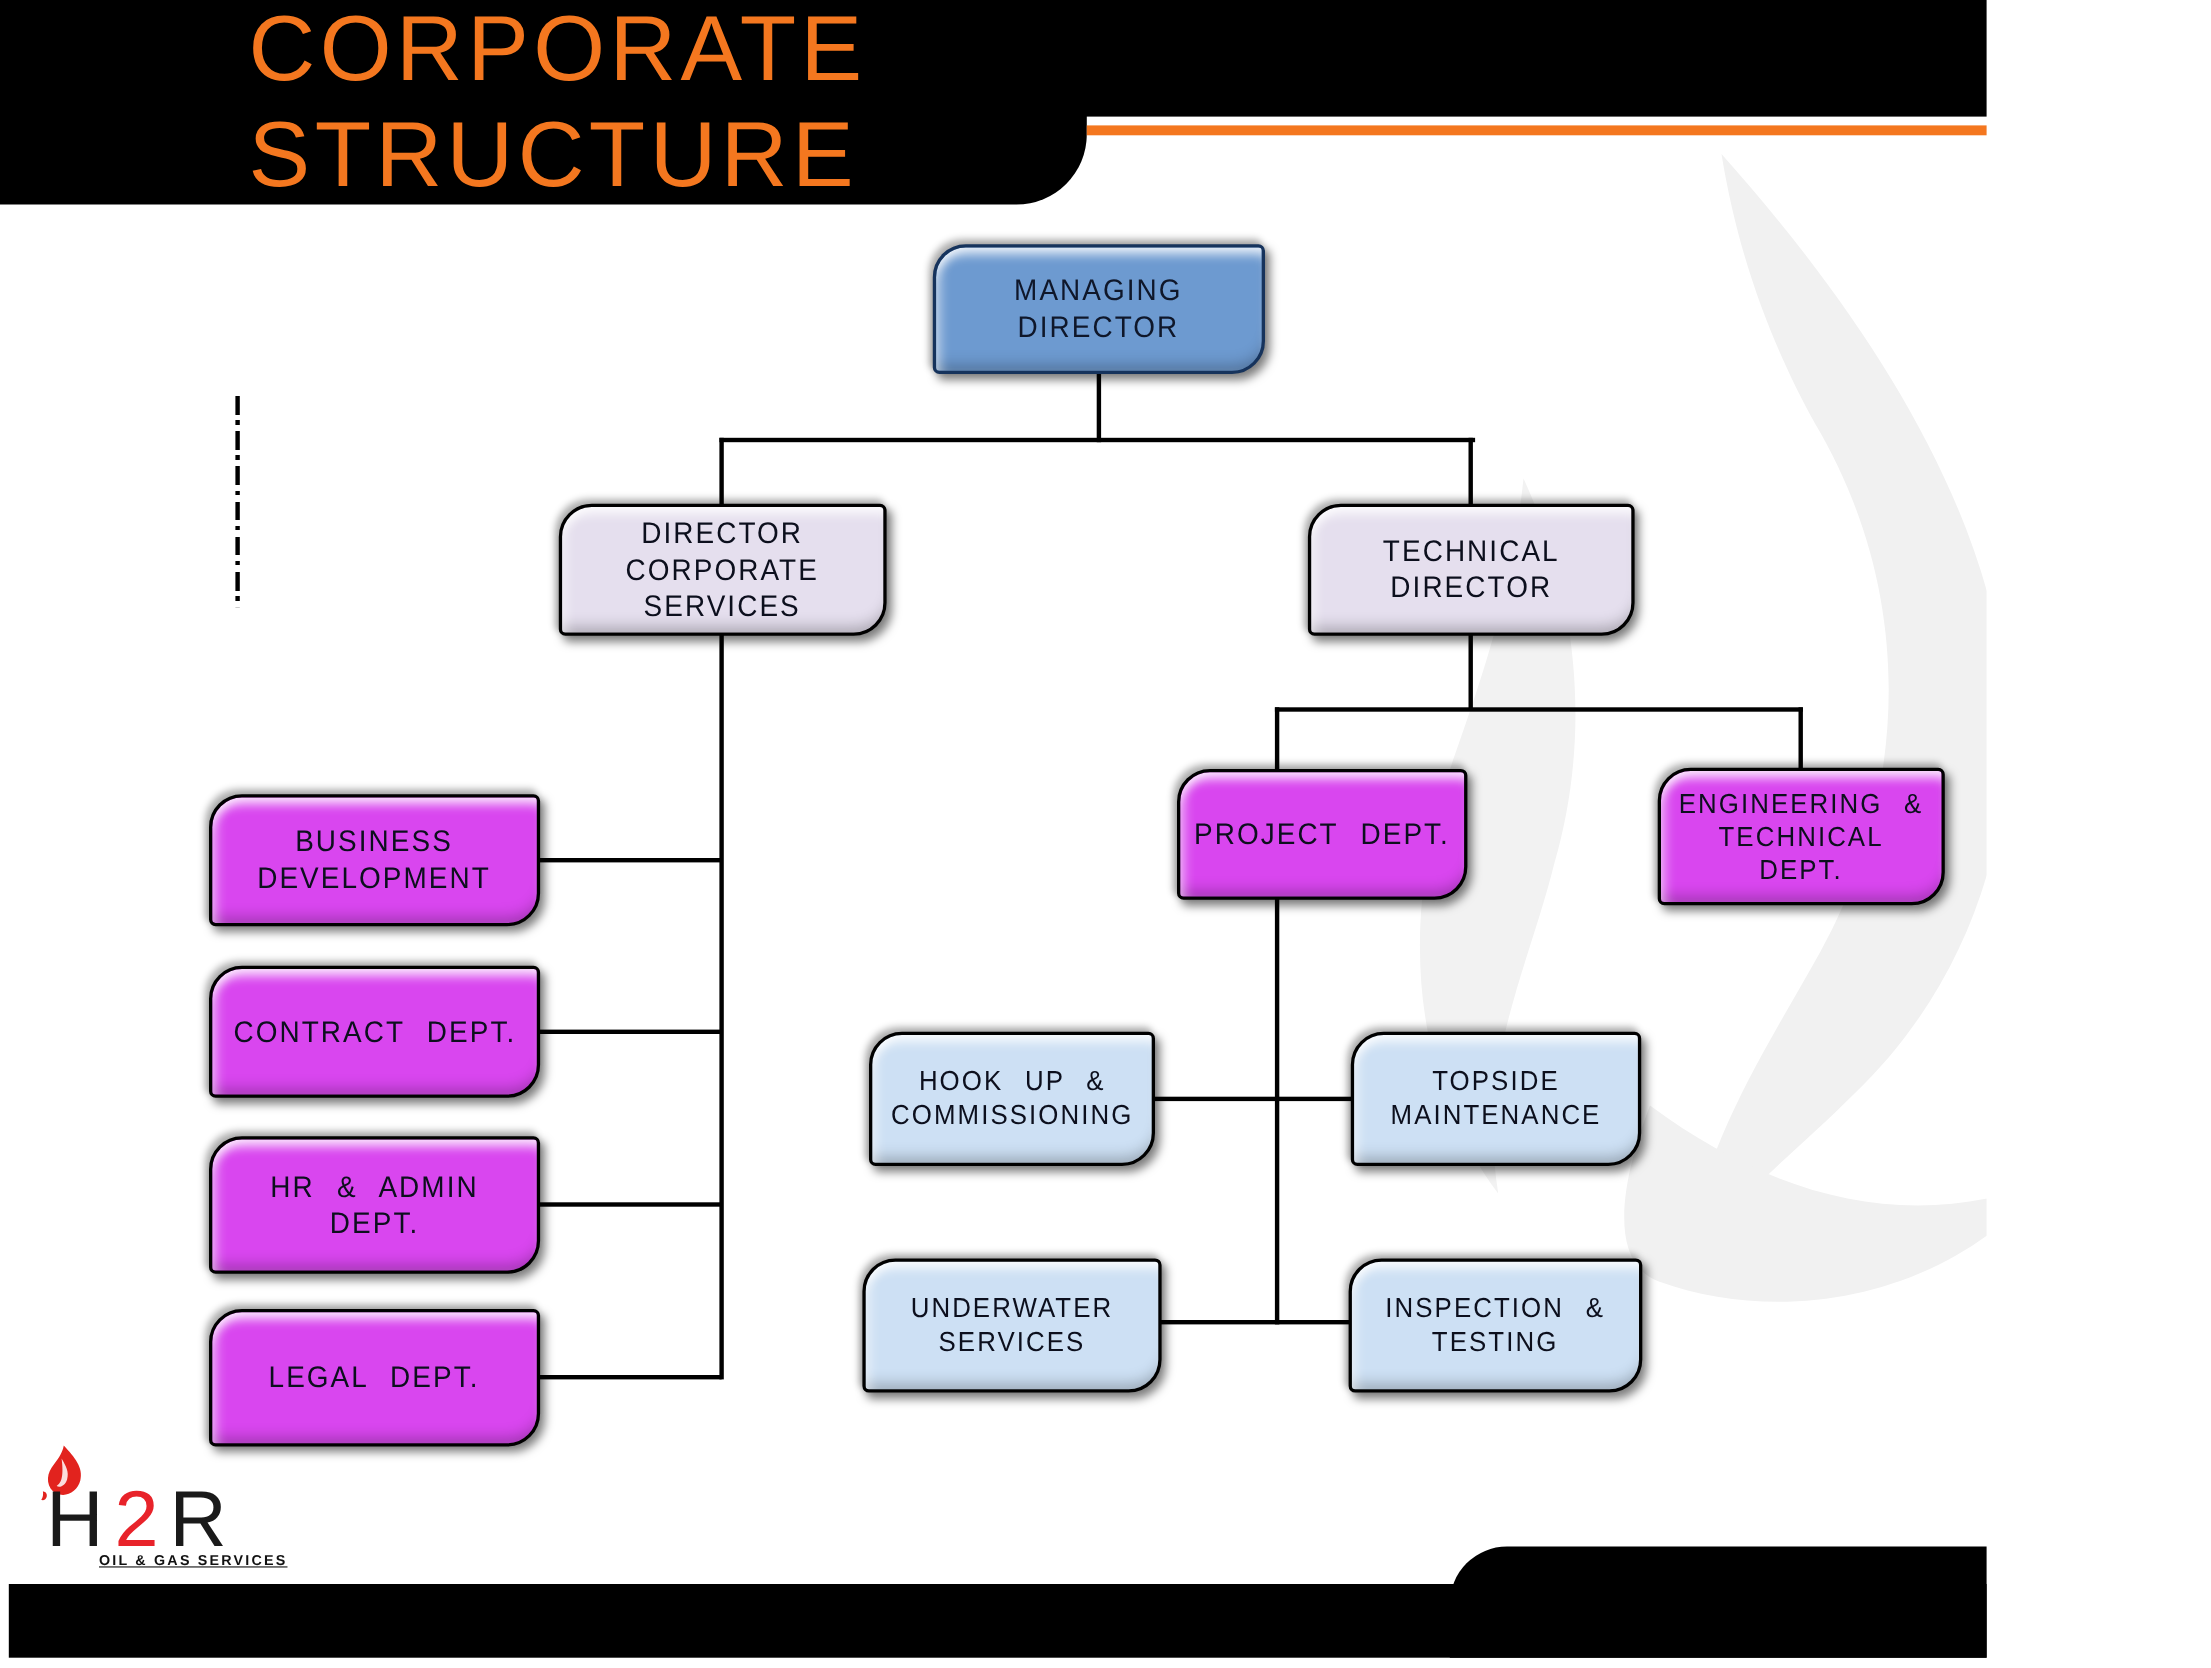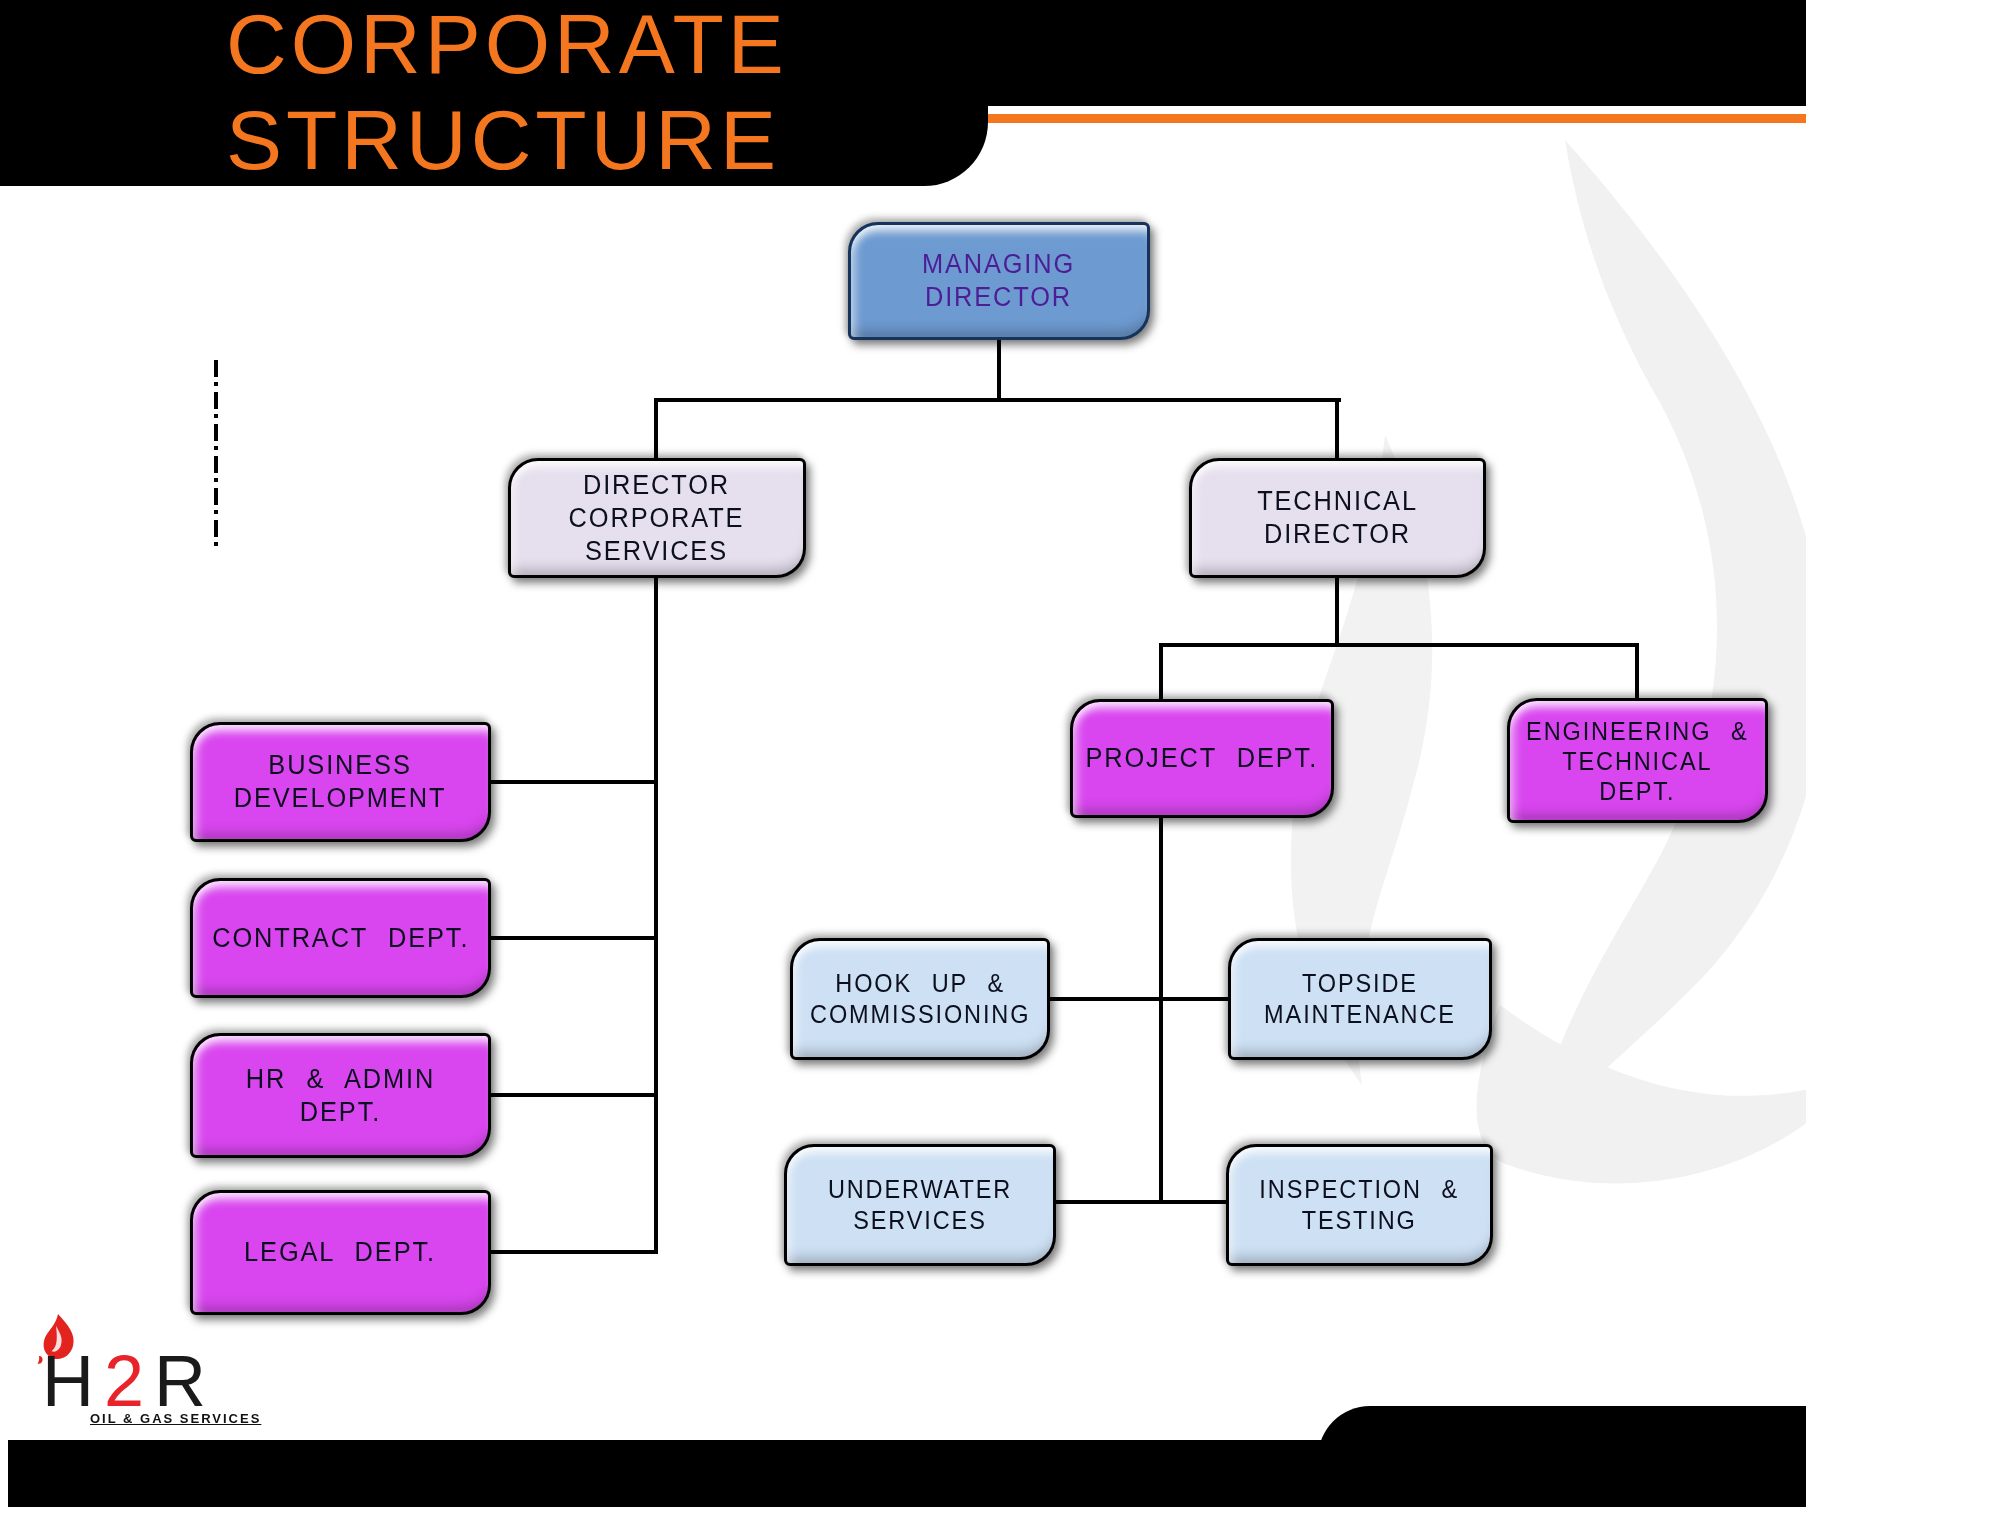--- a/index.html
+++ b/index.html
@@ -33,21 +33,21 @@
   
   .node{position:absolute;z-index:5;box-sizing:border-box;border:3px solid #000;
         border-radius:30px 6px 30px 6px;display:flex;align-items:center;justify-content:center;
         text-align:center;color:#0c0f1d;font-size:27px;line-height:33px;
         letter-spacing:2px;word-spacing:12px;
         box-shadow:4px 5px 9px rgba(0,0,0,.5), -3px -4px 7px rgba(0,0,0,.3),
                    inset 0 12px 10px -6px rgba(255,255,255,.85),
                    inset 10px 0 10px -6px rgba(255,255,255,.55),
                    inset 0 -14px 14px -10px rgba(0,0,0,.28);}
   .node .lbl{transform:scaleX(.94);}
-  .node.blue{background:#6d9ad0;border-color:#16335c;color:#4c1d95;}
+  .node.blue{background:#6d9ad0;border-color:#16335c;color:#0f172a;}
   .node.lav {background:#e5dfee;}
   .node.pink{background:#d946ef;}
   .node.lblue{background:#cde0f4;}
 
   
   .logo{position:absolute;left:28px;top:1312px;z-index:6;}
   .brand{position:absolute;left:14px;top:28px;font-size:72px;font-weight:normal;
          letter-spacing:10px;color:#1a1a1a;white-space:nowrap;}
   .brand .red{color:#e8232a;}
   .tagline{position:absolute;left:62px;top:99px;font-size:13px;font-weight:bold;

